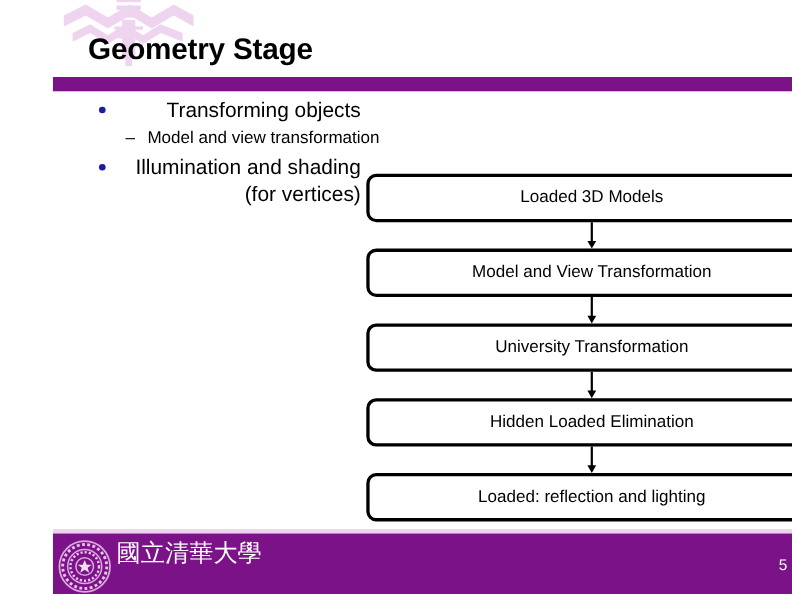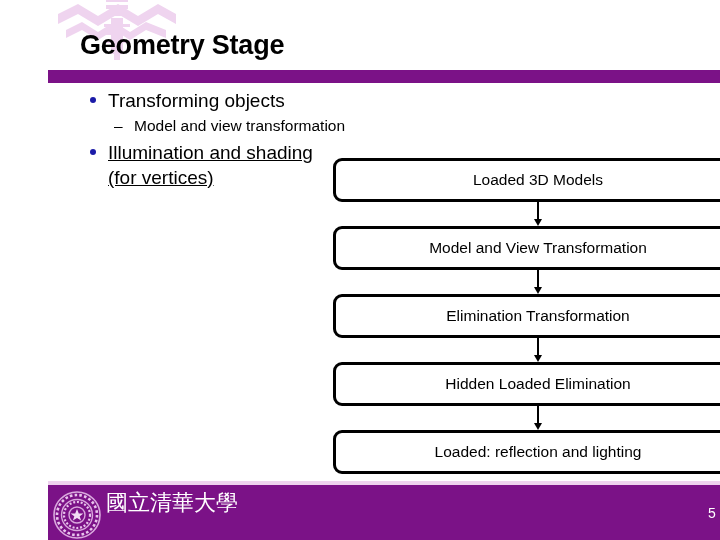--- a/index.html
+++ b/index.html
@@ -50,20 +50,21 @@
     height: 13px;
     background: #7B1287;
   }
 
   
   .bullets {
     position: absolute;
     left: 30px;
     top: 88px;
     width: 250px;
+    text-align: right;
   }
   .b1 {
     position: relative;
     font-size: 19px;
     color: #000000;
     line-height: 25px;
     padding-left: 30px;
     margin-bottom: 2px;
   }
   .b1 .dot {
@@ -87,21 +88,20 @@
   .b2 .dash {
     position: absolute;
     left: 36px;
     top: 0px;
     font-size: 15.5px;
     color: #000000;
   }
   .b1-wrap {
     white-space: normal;
     width: 215px;
-    text-decoration: underline;
   }
 
   
   .flow {
     position: absolute;
     left: 285px;
     top: 158px;
     width: 410px;
   }
   .node {
@@ -251,21 +251,21 @@
     <div class="node">
       <span>Model and View Transformation</span>
     </div>
 
     <div class="connector">
       <span class="stem"></span>
       <span class="head"></span>
     </div>
 
     <div class="node">
-      <span>Elimination Transformation</span>
+      <span>University Transformation</span>
     </div>
 
     <div class="connector">
       <span class="stem"></span>
       <span class="head"></span>
     </div>
 
     <div class="node">
       <span>Hidden Loaded Elimination</span>
     </div>

